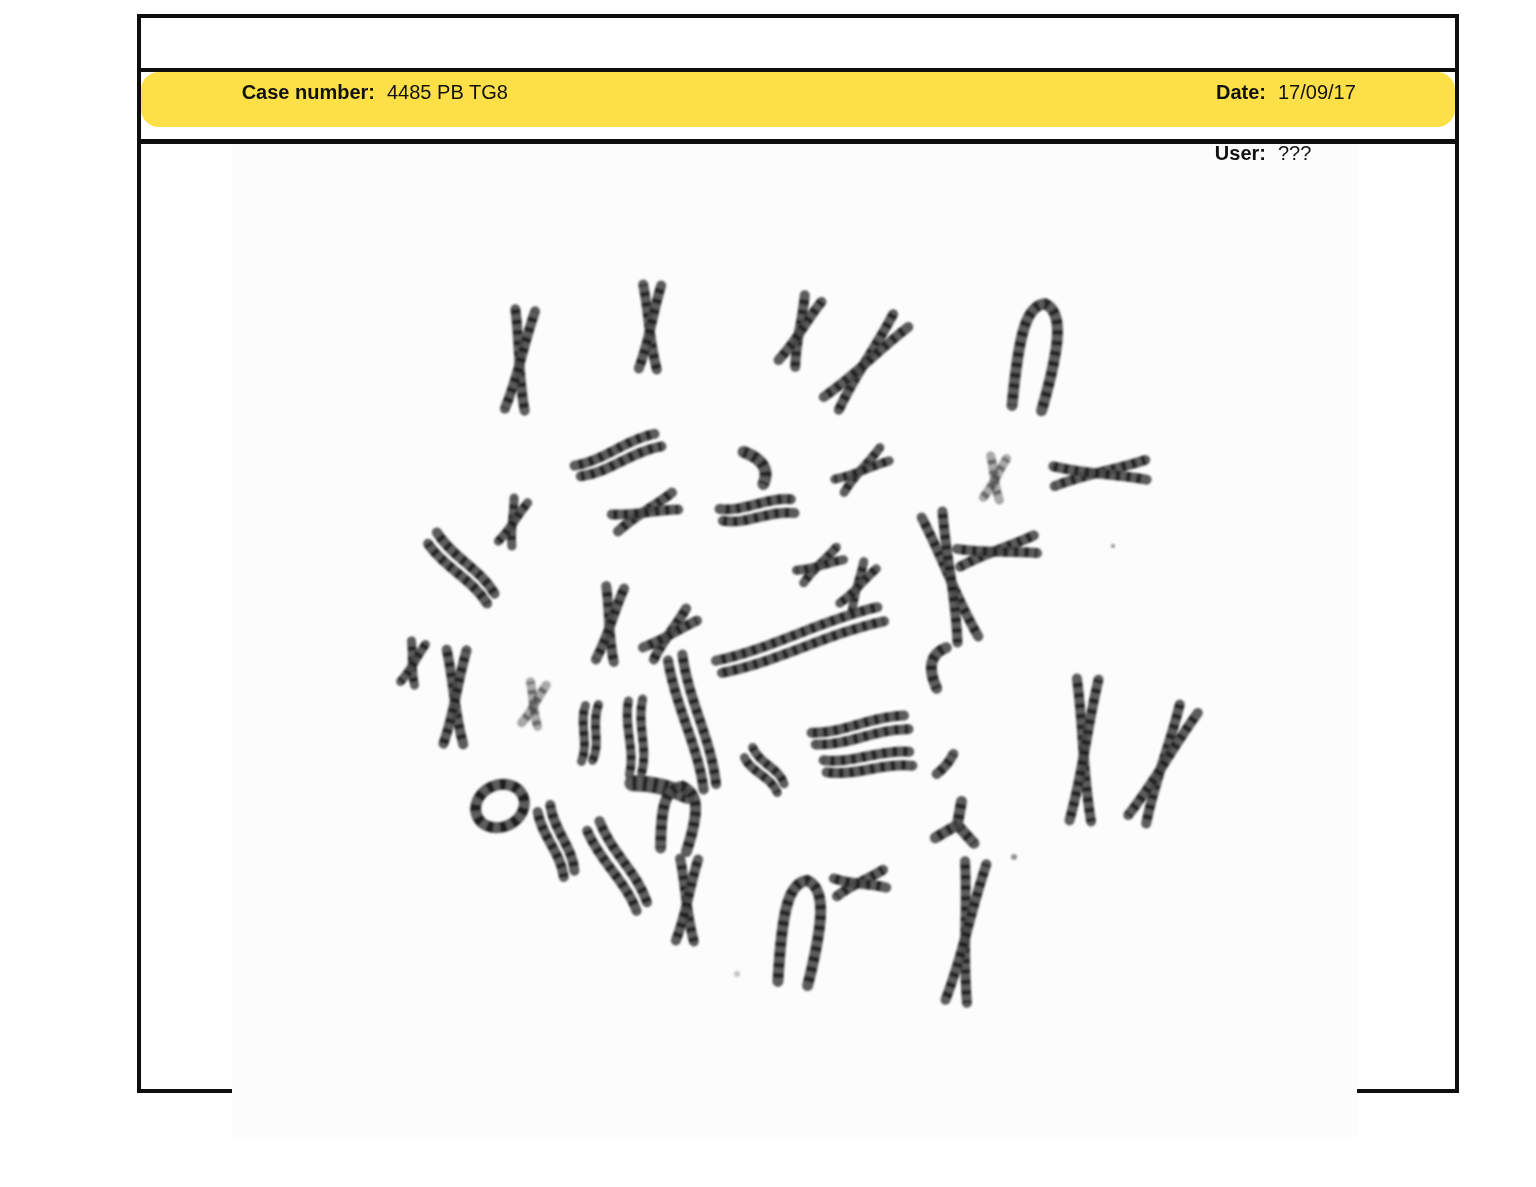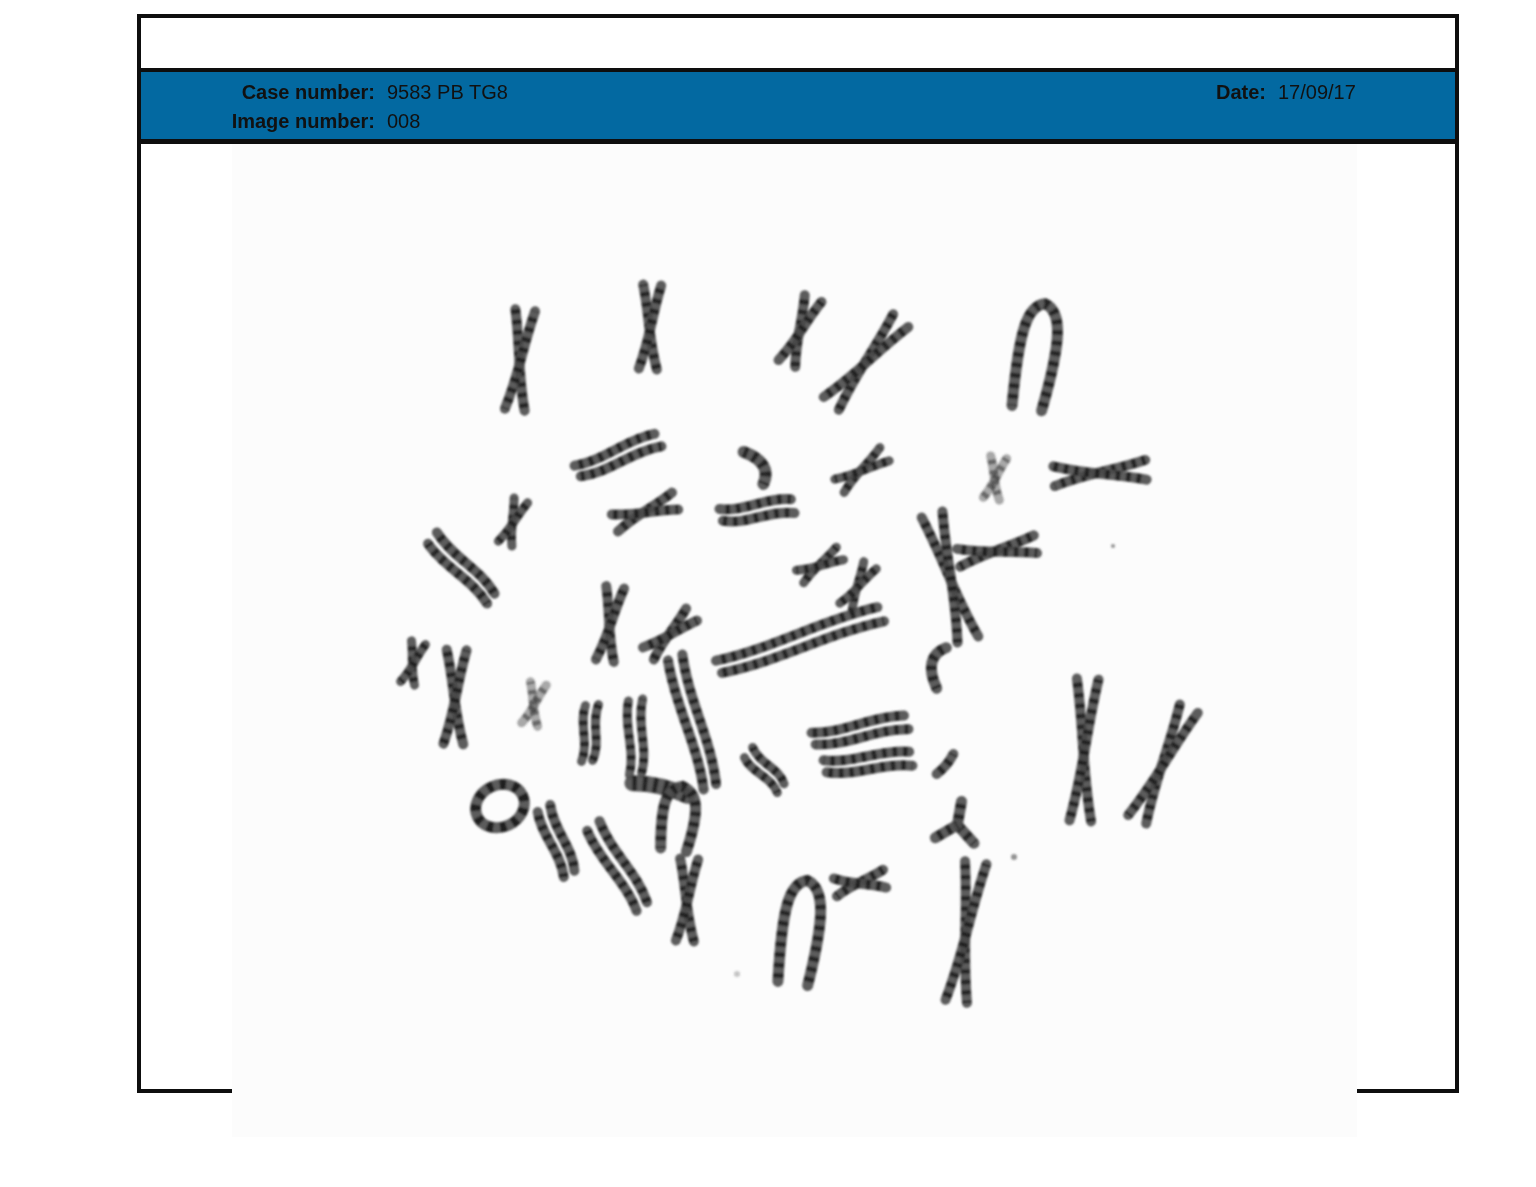--- a/index.html
+++ b/index.html
@@ -10,21 +10,21 @@
   .frame{
     position:absolute;left:137px;top:14px;width:1322px;height:1079px;
     border:4px solid #0e0e0e;box-sizing:border-box;z-index:1;background:#fff;
   }
   .divider{
     position:absolute;left:137px;width:1322px;background:#0e0e0e;z-index:3;
   }
   .divider.d1{top:68px;height:4px;}
   .divider.d2{top:139px;height:5px;}
   .info-band{
-    position:absolute;left:141px;top:72px;width:1314px;height:67px;z-index:4;background:#0369a1;
+    position:absolute;left:141px;top:72px;width:1314px;height:55px;z-index:4;background:#fde047;border-radius:18px;
   }
   .field-group{position:absolute;top:6px;display:grid;grid-template-columns:auto;}
   .field-row{display:grid;grid-template-columns:var(--lw) 12px auto;height:29px;align-items:center;}
   .field-label{font-weight:700;font-size:20px;text-align:right;white-space:pre;}
   .field-value{font-weight:400;font-size:20px;text-align:left;white-space:pre;}
   .g1{left:10px;--lw:224px;}
   .g2{left:420px;--lw:240px;}
   .g3{left:920px;gap:32px;--lw:205px;}
   .photo{
     position:absolute;left:232px;top:144px;width:1125px;height:993px;
@@ -38,37 +38,37 @@
 <div class="frame"></div>
 <div class="divider d1"></div>
 <div class="divider d2"></div>
 
 <div class="info-band">
 
   <div class="field-group g1">
     <div class="field-row">
       <span class="field-label">Case number:</span>
         <span></span>
-      <span class="field-value">9583 PB TG8</span>
-    </div>
-    <div class="field-row">
-      <span class="field-label">Image number:</span>
-        <span></span>
-      <span class="field-value">008</span>
+      <span class="field-value">4485 PB TG8</span>
     </div>
   </div>
 
   <div class="field-group g2">
   </div>
 
   <div class="field-group g3">
     <div class="field-row">
       <span class="field-label">Date:</span>
         <span></span>
       <span class="field-value">17/09/17</span>
+    </div>
+    <div class="field-row">
+      <span class="field-label">User:</span>
+        <span></span>
+      <span class="field-value">???</span>
     </div>
   </div>
 
 </div>
 
 <div class="photo" style="background: rgb(252, 252, 252);">
   <svg viewBox="232 144 1125 993" xmlns="http://www.w3.org/2000/svg">
     <defs>
       <filter id="soften" x="-20%" y="-20%" width="140%" height="140%">
         <feGaussianBlur stdDeviation="1.15"></feGaussianBlur>

